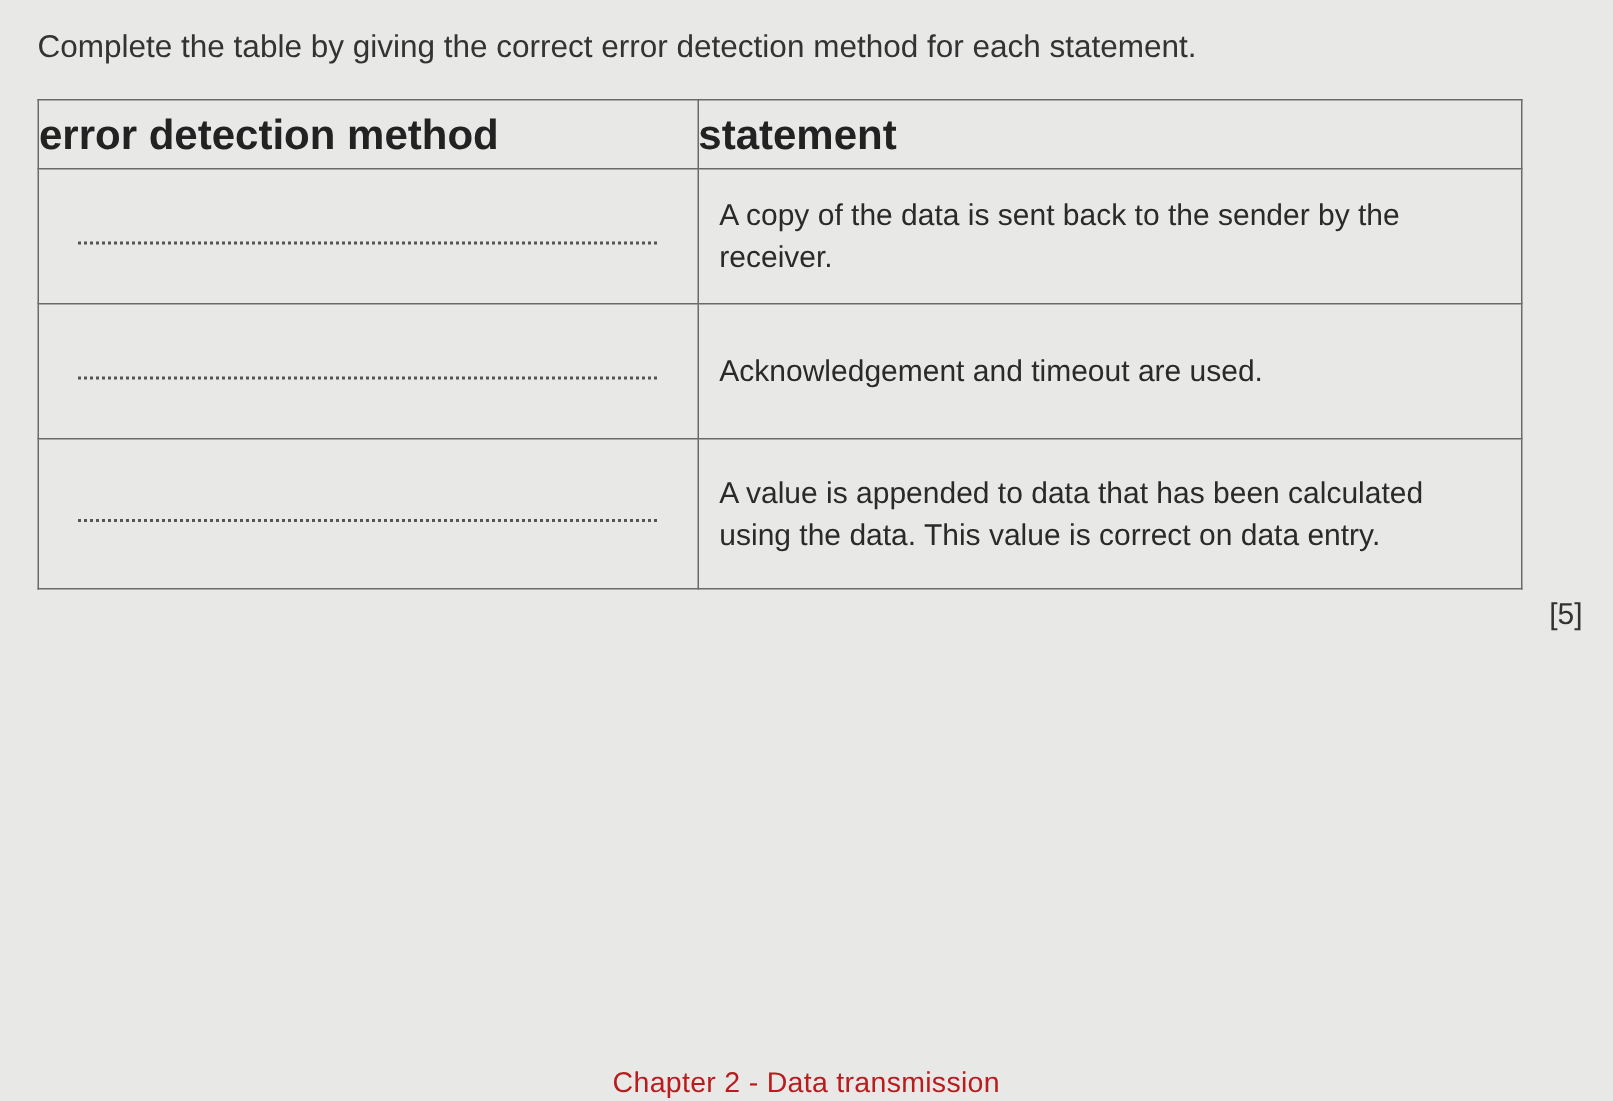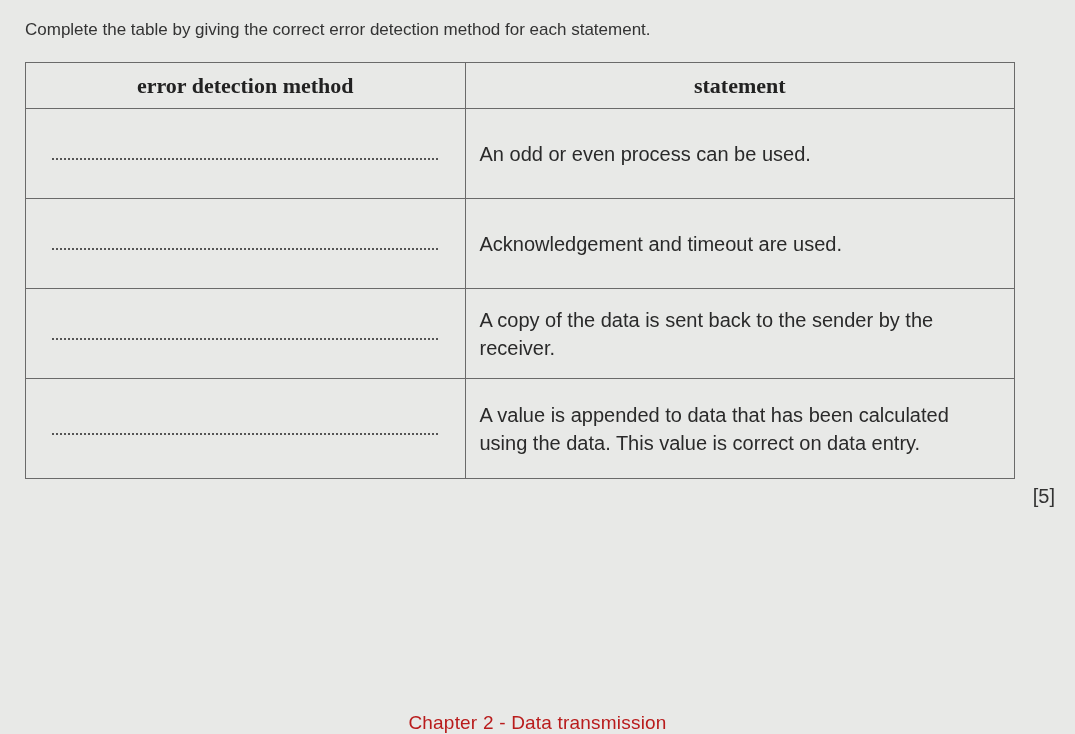--- a/index.html
+++ b/index.html
@@ -12,43 +12,42 @@
       background: #e8e9e7;
       padding: 20px 25px;
       font-size: 20px;
       color: #2a2a2a;
       width: 1075px;
       height: 734px;
       overflow: hidden;
     }
     .instruction {
       margin-bottom: 22px;
-      font-size: 17px;
+      font-size: 21px;
       color: #333;
     }
     .table-wrap {
       position: relative;
     }
     table {
       border-collapse: collapse;
       width: 990px;
       background: #e8e9e7;
     }
     th, td {
       border: 1px solid #6a6a6a;
       padding: 0;
       vertical-align: middle;
     }
     th {
       font-weight: bold;
-      font-size: 22px;
-      text-align: center;
+      font-size: 28px;
+      text-align: left;
       height: 46px;
       color: #222;
-      font-family: Liberation Serif, serif;
     }
     th.left-head {
       width: 440px;
     }
     th.right-head {
       width: 550px;
     }
     td.method-cell {
       height: 90px;
       text-align: center;
@@ -96,29 +95,25 @@
   <table>
     <thead>
       <tr>
         <th class="left-head">error detection method</th>
         <th class="right-head">statement</th>
       </tr>
     </thead>
     <tbody>
       <tr>
         <td class="method-cell"><span class="dotted-line"></span></td>
-        <td class="statement-cell">An odd or even process can be used.</td>
+        <td class="statement-cell">A copy of the data is sent back to the sender by the receiver.</td>
       </tr>
       <tr>
         <td class="method-cell"><span class="dotted-line"></span></td>
         <td class="statement-cell">Acknowledgement and timeout are used.</td>
-      </tr>
-      <tr>
-        <td class="method-cell"><span class="dotted-line"></span></td>
-        <td class="statement-cell">A copy of the data is sent back to the sender by the receiver.</td>
       </tr>
       <tr>
         <td class="method-cell tall"><span class="dotted-line"></span></td>
         <td class="statement-cell">A value is appended to data that has been calculated using the data. This value is correct on data entry.</td>
       </tr>
     </tbody>
   </table>
 </div>
 
 <div class="marks">[5]</div>

